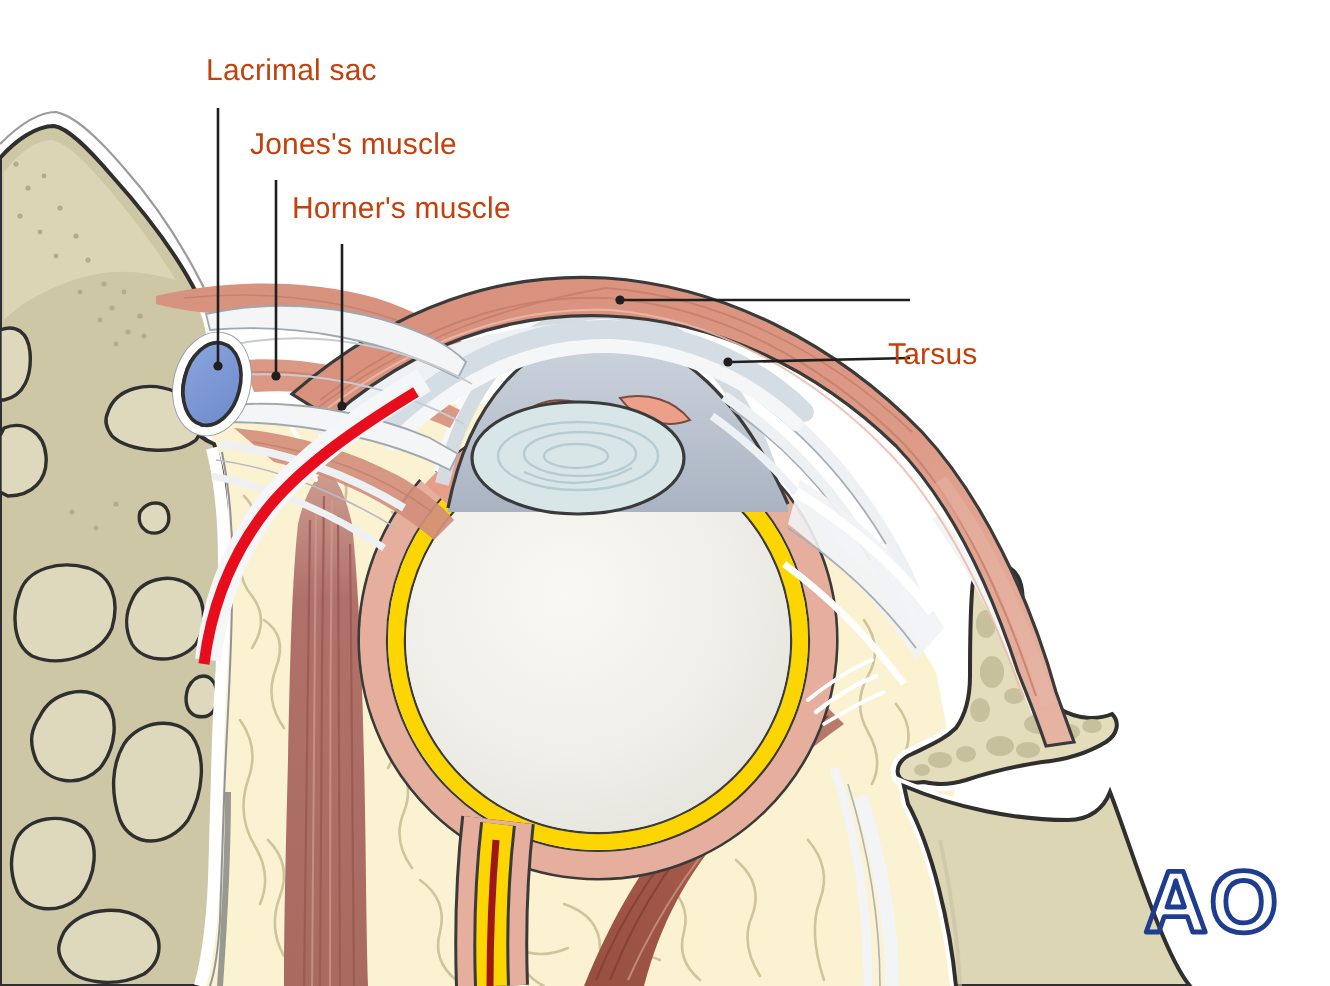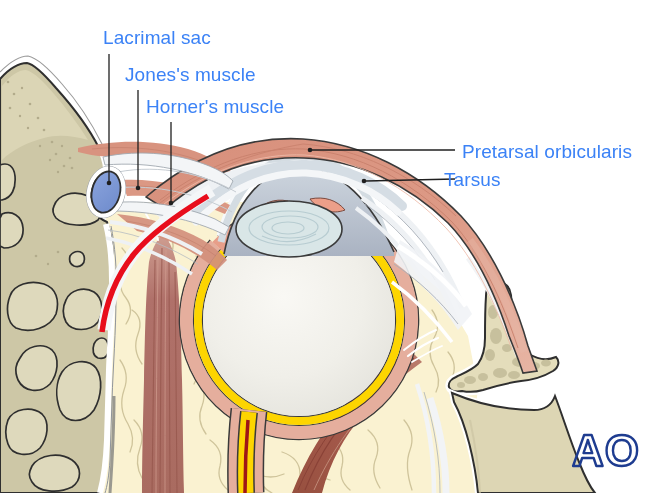--- a/index.html
+++ b/index.html
@@ -2,21 +2,21 @@
 <html><head>
 <meta charset="utf-8">
 <style>
   html,body{margin:0;padding:0;background:#fff;}
   .canvas{
     position:relative;width:665px;height:493px;background:#ffffff;overflow:hidden;
     font-family:"Liberation Sans", sans-serif;
   }
   .canvas svg{position:absolute;left:0;top:0;}
   .lbl{
-    position:absolute;font-size:19px;color:#3b82f6;white-space:nowrap;
+    position:absolute;font-size:15px;color:#c2410c;white-space:nowrap;
     letter-spacing:.1px;
   }
   .lbl-lacrimal{left:103px;top:27px;}
   .lbl-jones{left:125px;top:64px;text-align:center;}
   .lbl-horner{left:146px;top:96px;}
   .lbl-pretarsal{left:462px;top:141px;}
   .lbl-tarsus{left:444px;top:169px;}
 </style>
 </head>
 <body>
@@ -316,16 +316,15 @@
   </g>
 
   <g>
     <text x="572" y="466" font-family="Liberation Sans, sans-serif" font-size="44" font-weight="bold" fill="none" stroke="#1e3c90" stroke-width="2.4" stroke-linejoin="round" letter-spacing="1">AO</text>
   </g>
 </svg>
 
 <div class="lbl lbl-lacrimal">Lacrimal sac</div>
 <div class="lbl lbl-jones">Jones's muscle</div>
 <div class="lbl lbl-horner">Horner's muscle</div>
-<div class="lbl lbl-pretarsal">Pretarsal orbicularis</div>
 <div class="lbl lbl-tarsus">Tarsus</div>
 
 </div>
 
 </body></html>

